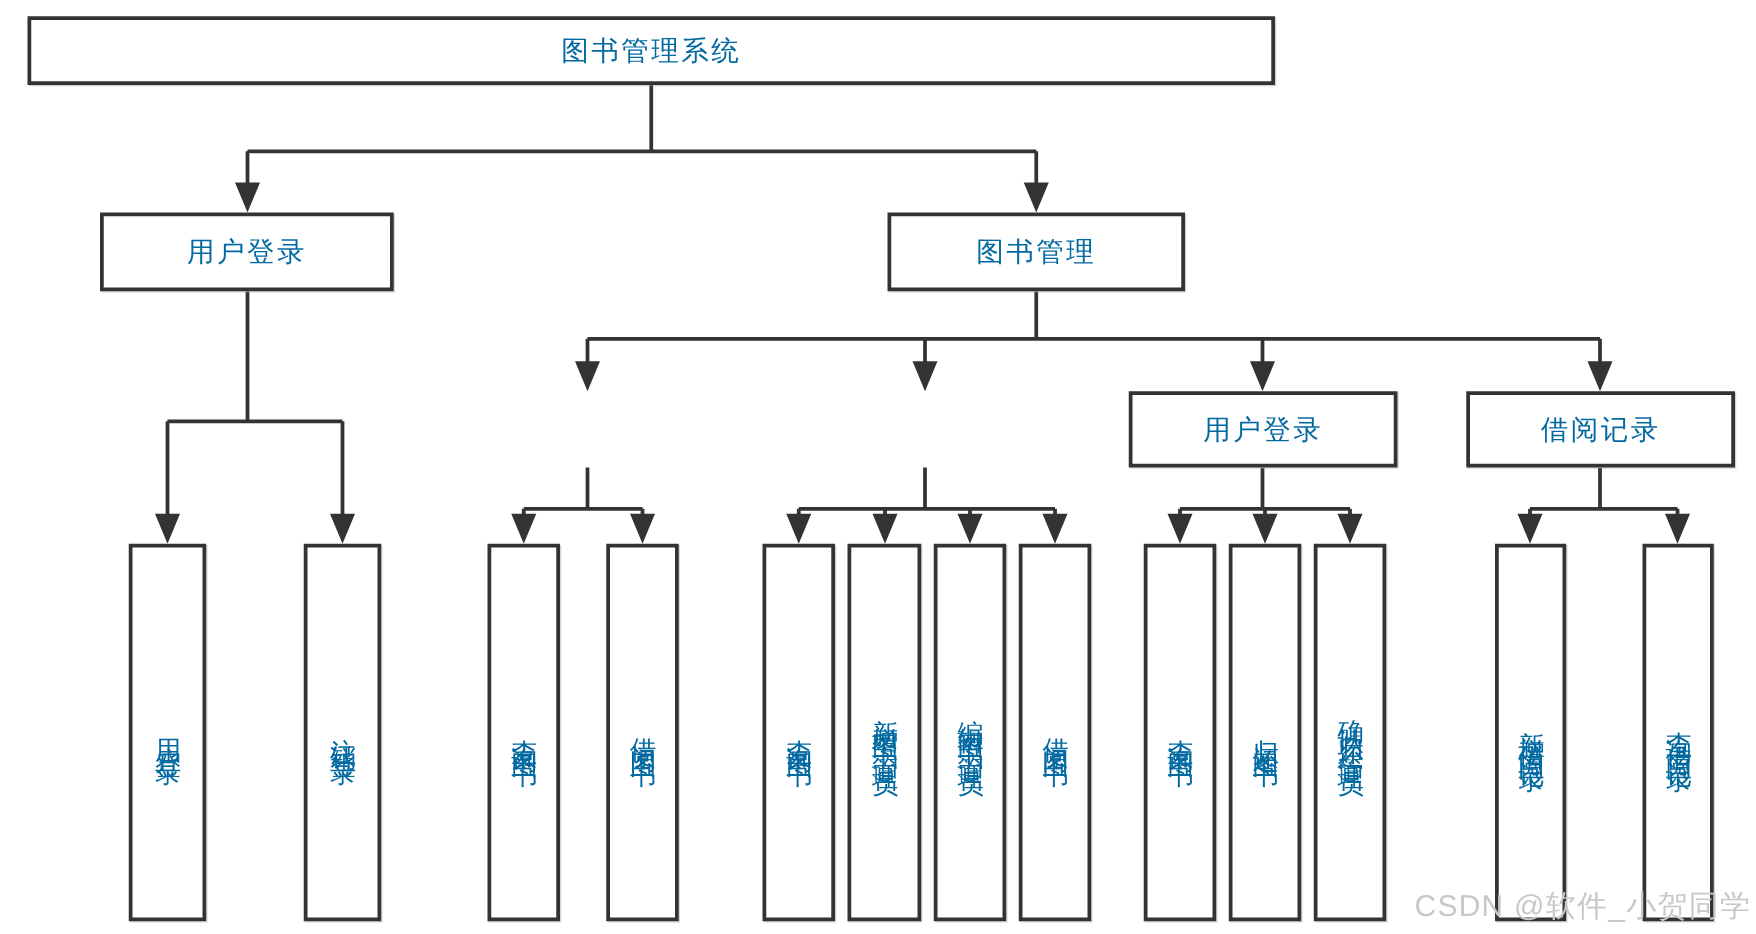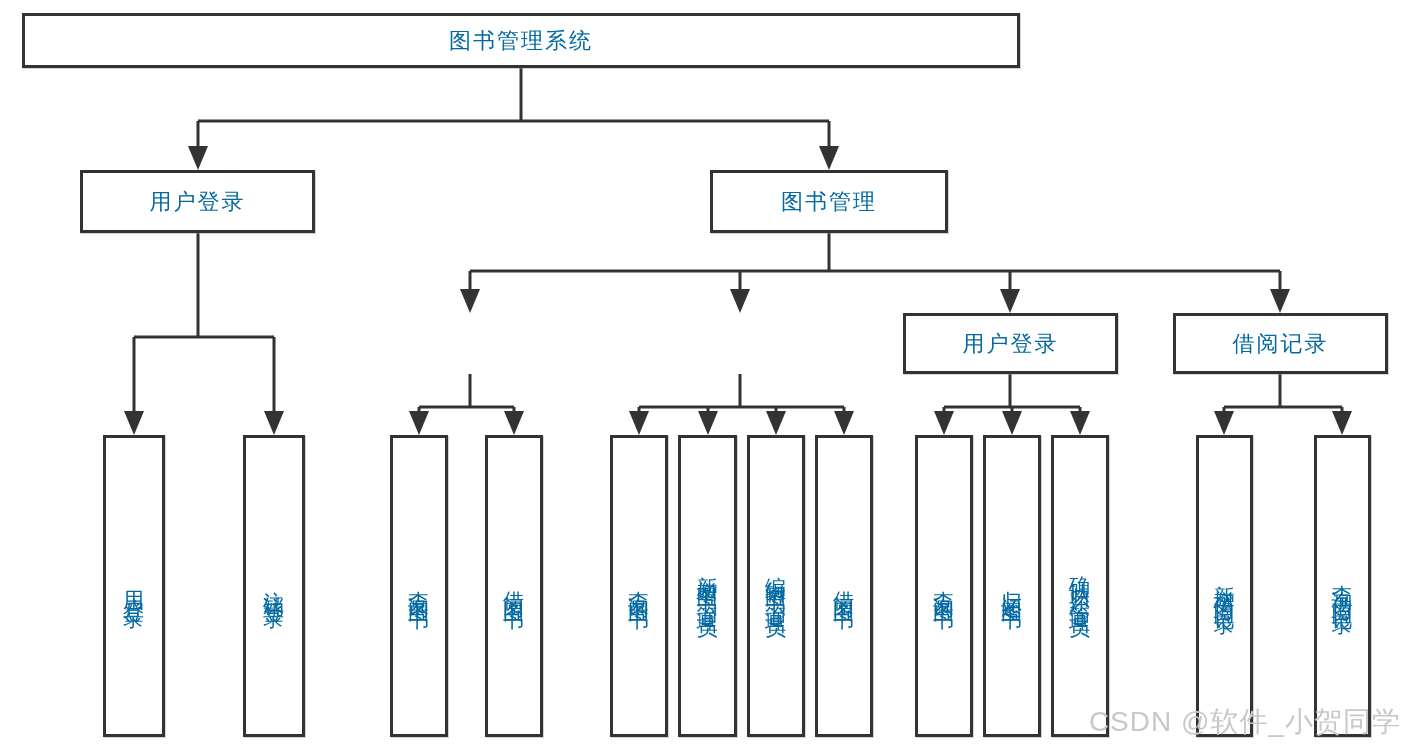--- a/index.html
+++ b/index.html
@@ -33,21 +33,21 @@
     text-orientation:mixed;
     font-size:21px;
     letter-spacing:6px;
     line-height:1;
   }
   .watermark{
     position:absolute;
     z-index:3;
     right:4px;
     bottom:6px;
-    font-size:28px;
+    font-size:24px;
     letter-spacing:1px;
     color:#c8c8c8;
     white-space:nowrap;
   }
 </style>
 </head>
 <body>
 
 <div id="stage">
 

